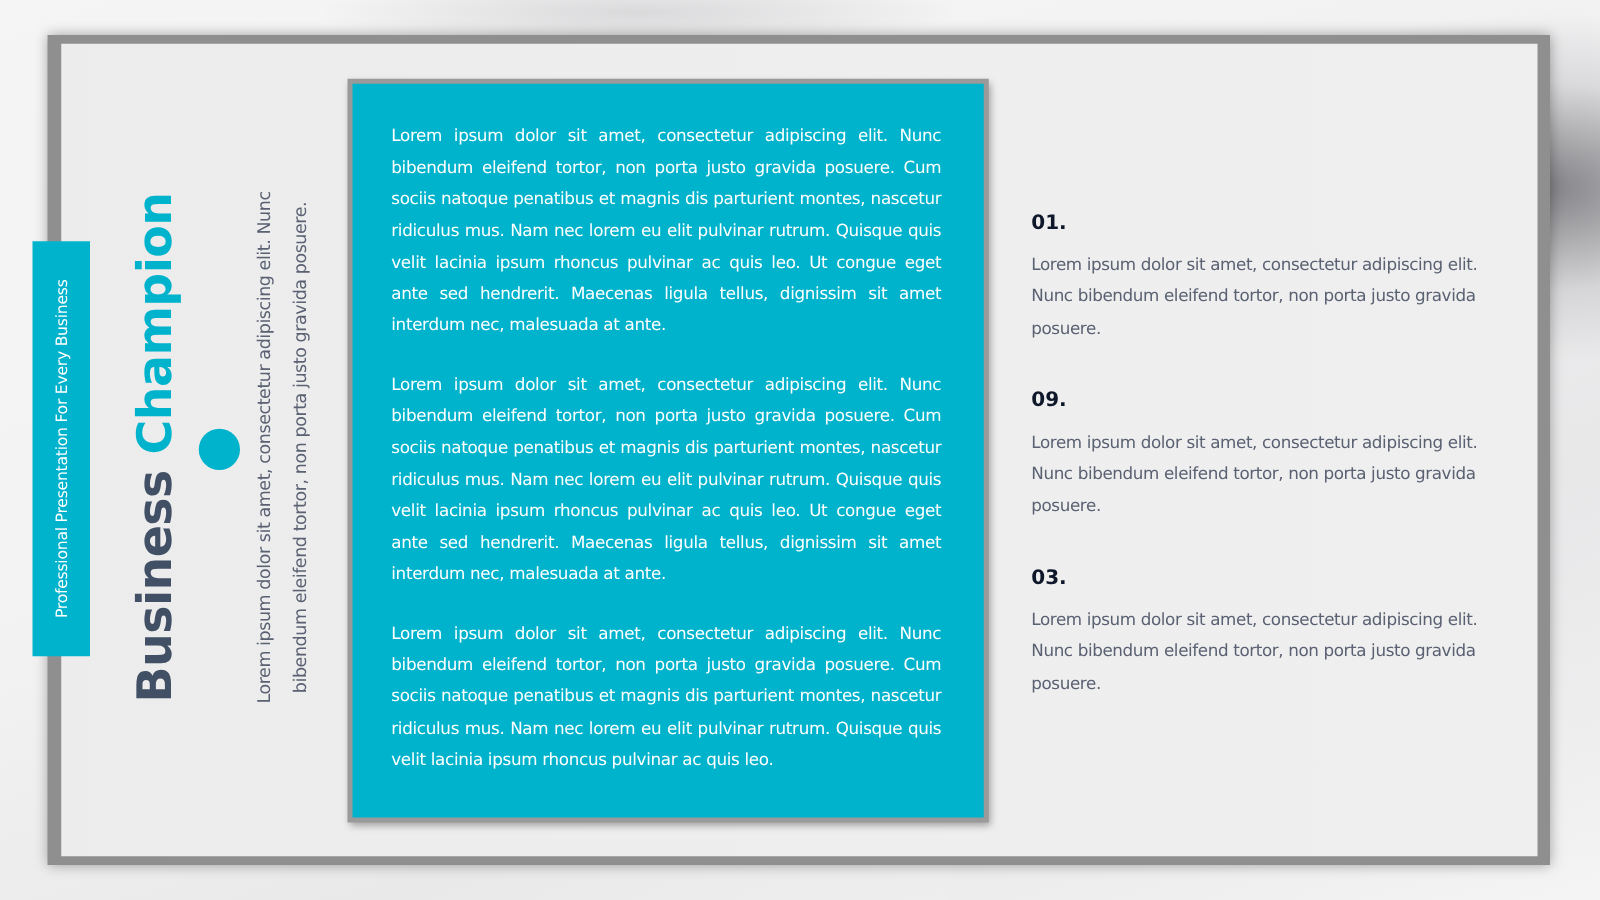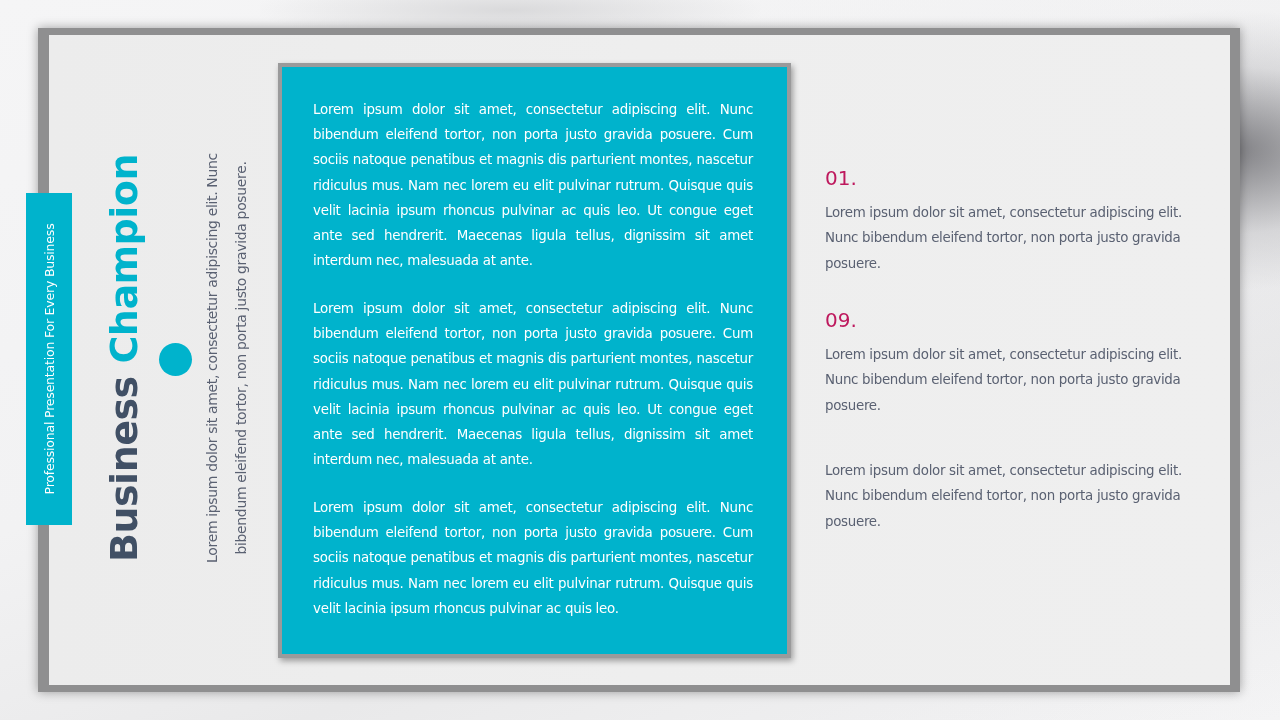--- a/index.html
+++ b/index.html
@@ -65,21 +65,21 @@
     background:#00b3cc;
   }
   .teal-para {
     position:absolute; left:31px; width:440px;
     color:#ffffff; font-size:13.4px; line-height:25.2px;
     text-align:justify; letter-spacing:-0.25px;
     font-family:"DejaVu Sans", sans-serif;
   }
   .list-item { position:absolute; left:825px; width:380px; }
   .list-num {
-    color:#be185d; font-weight:normal; font-size:20px; line-height:26px;
+    color:#0f172a; font-weight:bold; font-size:16px; line-height:26px;
     font-family:"DejaVu Sans", sans-serif;
   }
   .list-text {
     margin-top:9px; color:#5a6172; font-size:13.4px; line-height:25.3px;
     letter-spacing:-0.3px; font-family:"DejaVu Sans", sans-serif;
   }
 </style>
 </head>
 <body>
 
@@ -113,14 +113,15 @@
 
 <div class="list-item" style="top:165px;">
   <div class="list-num">01.</div>
   <div class="list-text">Lorem ipsum dolor sit amet, consectetur adipiscing elit. Nunc bibendum eleifend tortor, non porta justo gravida posuere.</div>
 </div>
 <div class="list-item" style="top:307px;">
   <div class="list-num">09.</div>
   <div class="list-text">Lorem ipsum dolor sit amet, consectetur adipiscing elit. Nunc bibendum eleifend tortor, non porta justo gravida posuere.</div>
 </div>
 <div class="list-item" style="top:449px;">
+  <div class="list-num">03.</div>
   <div class="list-text">Lorem ipsum dolor sit amet, consectetur adipiscing elit. Nunc bibendum eleifend tortor, non porta justo gravida posuere.</div>
 </div>
 
 </body></html>

